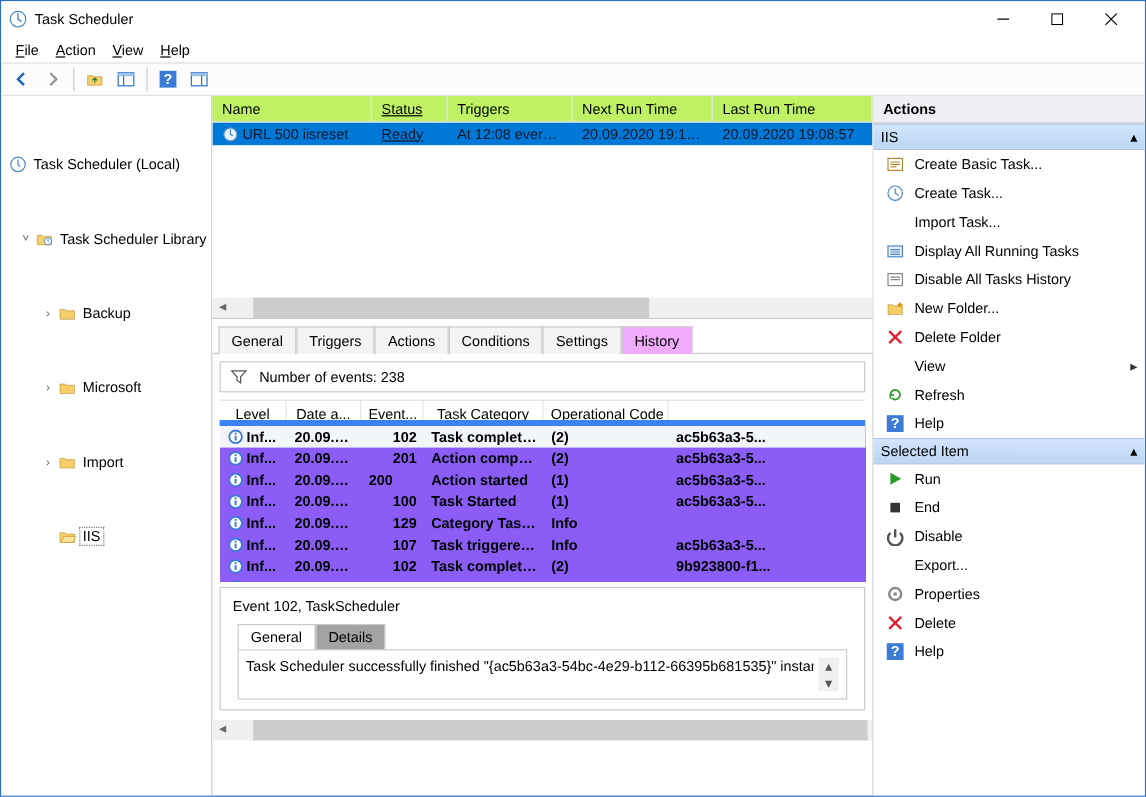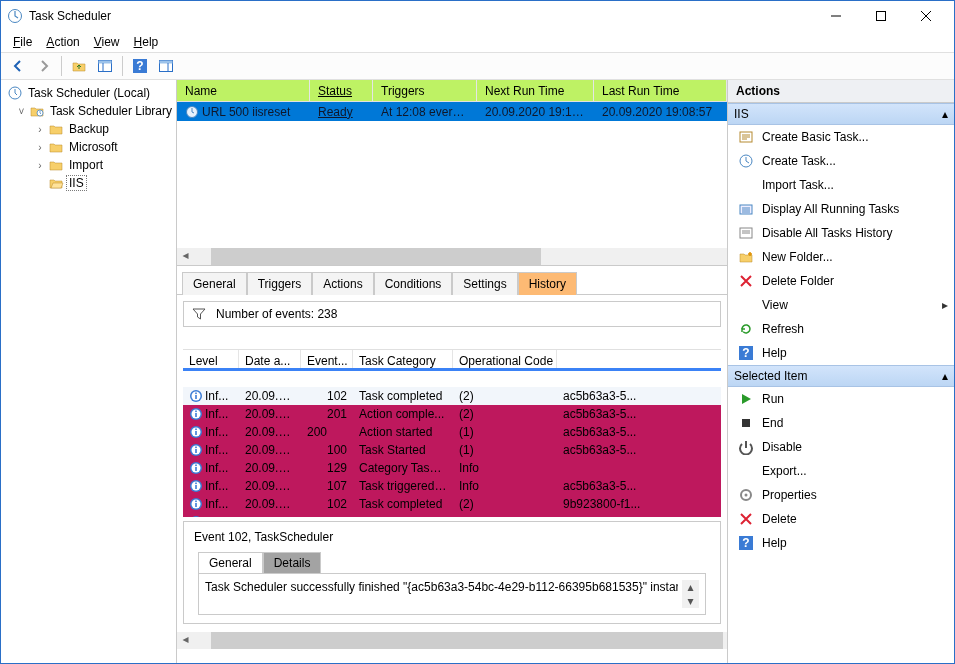--- a/index.html
+++ b/index.html
@@ -10,46 +10,46 @@
 .titlebar .spacer { flex:1; }
 .winbtn { width:45px; height:28px; display:flex; align-items:center; justify-content:center; }
 .menubar { height:21px; display:flex; align-items:center; padding:0 6px; gap:2px; background:#fff; }
 .menubar .menu { padding:2px 6px; }
 .menubar .menu u { text-decoration:underline; }
 .toolbar { height:28px; display:flex; align-items:center; padding:0 6px; gap:4px; border-top:1px solid #e0e0e0; border-bottom:1px solid #e0e0e0; background:#fcfcfc;}
 .toolbar .tb { width:22px; height:22px; display:flex; align-items:center; justify-content:center; border:1px solid transparent;}
 .toolbar .sep { width:1px; height:20px; background:#ccc; margin:0 2px; }
 .body { flex:1; display:flex; overflow:hidden; }
 .tree { width:176px; border-right:1px solid #cacaca; padding:4px 2px; background:#fff; }
-.tree-row { display:flex; align-items:center; height:18px; gap:3px; padding-left:4px; white-space:nowrap;}
+.tree-row { display:flex; align-items:center; height:18px; gap:3px; padding-left:4px; white-space:nowrap;margin-top:44px;}
 .tree-row .twisty { width:10px; color:#666; font-size:10px; text-align:center;}
 .tree-row .fi { width:16px; height:16px; display:flex; align-items:center; justify-content:center;}
 .tree-row .lbl { padding:0 2px; }
 .tree-row.sel .lbl { outline:1px dotted #7a7a7a; }
 .indent1 { padding-left:14px; }
 .indent2 { padding-left:32px; }
 .center { flex:1; display:flex; flex-direction:column; border-right:1px solid #cacaca; min-width:0;}
 .tasklist { height:186px; border-bottom:1px solid #cacaca; display:flex; flex-direction:column; min-width:0;}
 .listhead { display:flex; height:22px; border-bottom:1px solid #e0e0e0; background:#bef264; }
 .listhead .col { padding:4px 8px; border-right:1px solid #e5e5e5; white-space:nowrap; overflow:hidden;}
 .listrow { display:flex; height:19px; align-items:center; color:#0f172a; background:#0078d7;}
 .listrow .cell { padding:1px 8px; white-space:nowrap; overflow:hidden; text-overflow:ellipsis;}
 .c-name{width:133px;} .c-status{width:63px;text-decoration:underline;} .c-trig{width:104px;} .c-next{width:117px;} .c-last{flex:1;}
 .listarea{ flex:1; background:#fff; overflow:hidden;}
 .hscroll { height:17px; background:#f0f0f0; display:flex;}
 .hscroll .thumb { height:100%; background:#cdcdcd; margin-left:17px; width:60%;}
 .tabs { display:flex; border-bottom:1px solid #cacaca; background:#fff; padding:5px 5px 0 5px; gap:0;}
 .tab { padding:4px 10px; border:1px solid #cacaca; border-bottom:none; background:#f4f4f4; position:relative; top:1px;}
-.tab.active { background:#fdba74; }
+.tab.active { background:#f0abfc; }
 .history { flex:1; display:flex; flex-direction:column; overflow:hidden; min-width:0;}
 .filterbar { display:flex; align-items:center; height:26px; border:1px solid #cacaca; margin:6px; padding:0 8px; gap:10px;}
-.histhead { display:flex; height:22px; border-top:1px solid #e0e0e0; border-bottom:3px solid #3b82f6; margin:16px 6px; background:#fff;}
+.histhead { display:flex; height:22px; border-top:1px solid #e0e0e0; border-bottom:5px solid #3b82f6; margin:0 6px; background:#fff;text-align:center;}
 .histhead .col { padding:4px 6px; border-right:1px solid #e5e5e5; white-space:nowrap; overflow:hidden;}
 .hc-lvl{width:56px;} .hc-date{width:62px;} .hc-ev{width:52px;} .hc-cat{width:100px;} .hc-op{width:104px;} .hc-cor{flex:1;}
-.histbody { overflow-y:auto; margin:0 6px; max-height:130px; background:#be185d;}
+.histbody { overflow-y:auto; margin:0 6px; max-height:130px; background:#8b5cf6;font-weight:bold;}
 .histrow { display:flex; height:18px; align-items:center;}
 .histrow:nth-child(1){ background:#f2f6fb; }
 .histrow .cell { padding:0 6px; white-space:nowrap; overflow:hidden; text-overflow:ellipsis;}
 .histrow .cell.iconcell{display:flex;align-items:center;gap:2px;}
 .eventdetail { border:1px solid #cacaca; margin:4px 6px 8px 6px; padding:6px; flex:0 0 auto;}
 .evtabs { display:flex; gap:0; margin:6px 0 0 8px;}
 .evtab { padding:3px 10px; border:1px solid #cacaca; border-bottom:none; background:#a3a3a3;}
 .evtab.active { background:#fff; }
 .evtext { border:1px solid #cacaca; margin:0 8px 2px 8px; padding:6px; display:flex;}
 .evtext .txt{ flex:1; white-space:nowrap; overflow:hidden; text-overflow:clip;}

